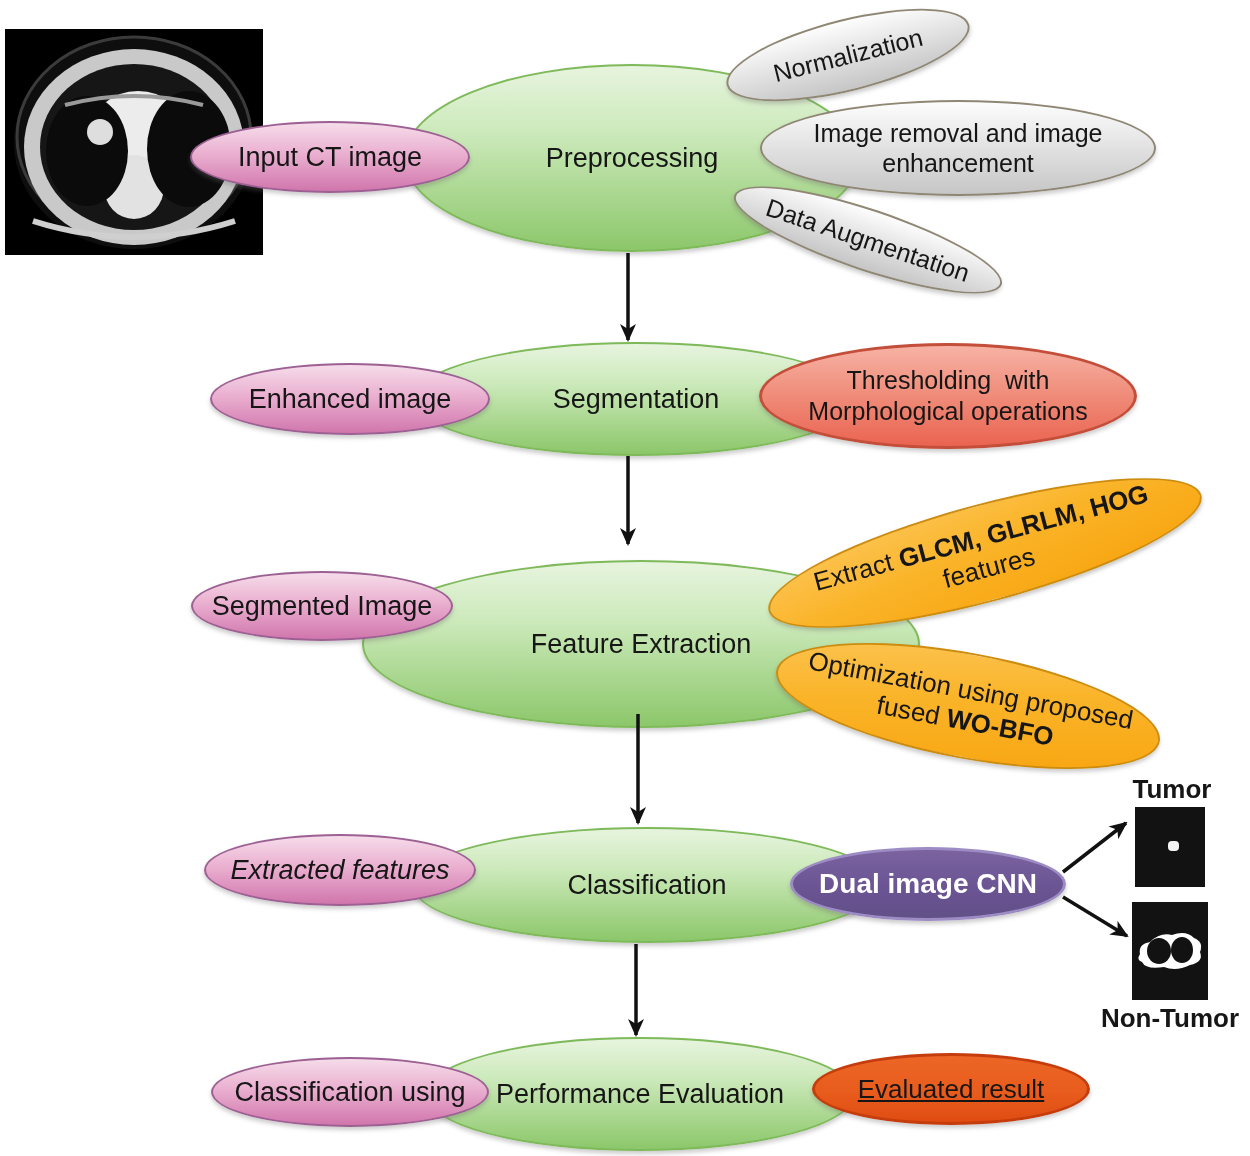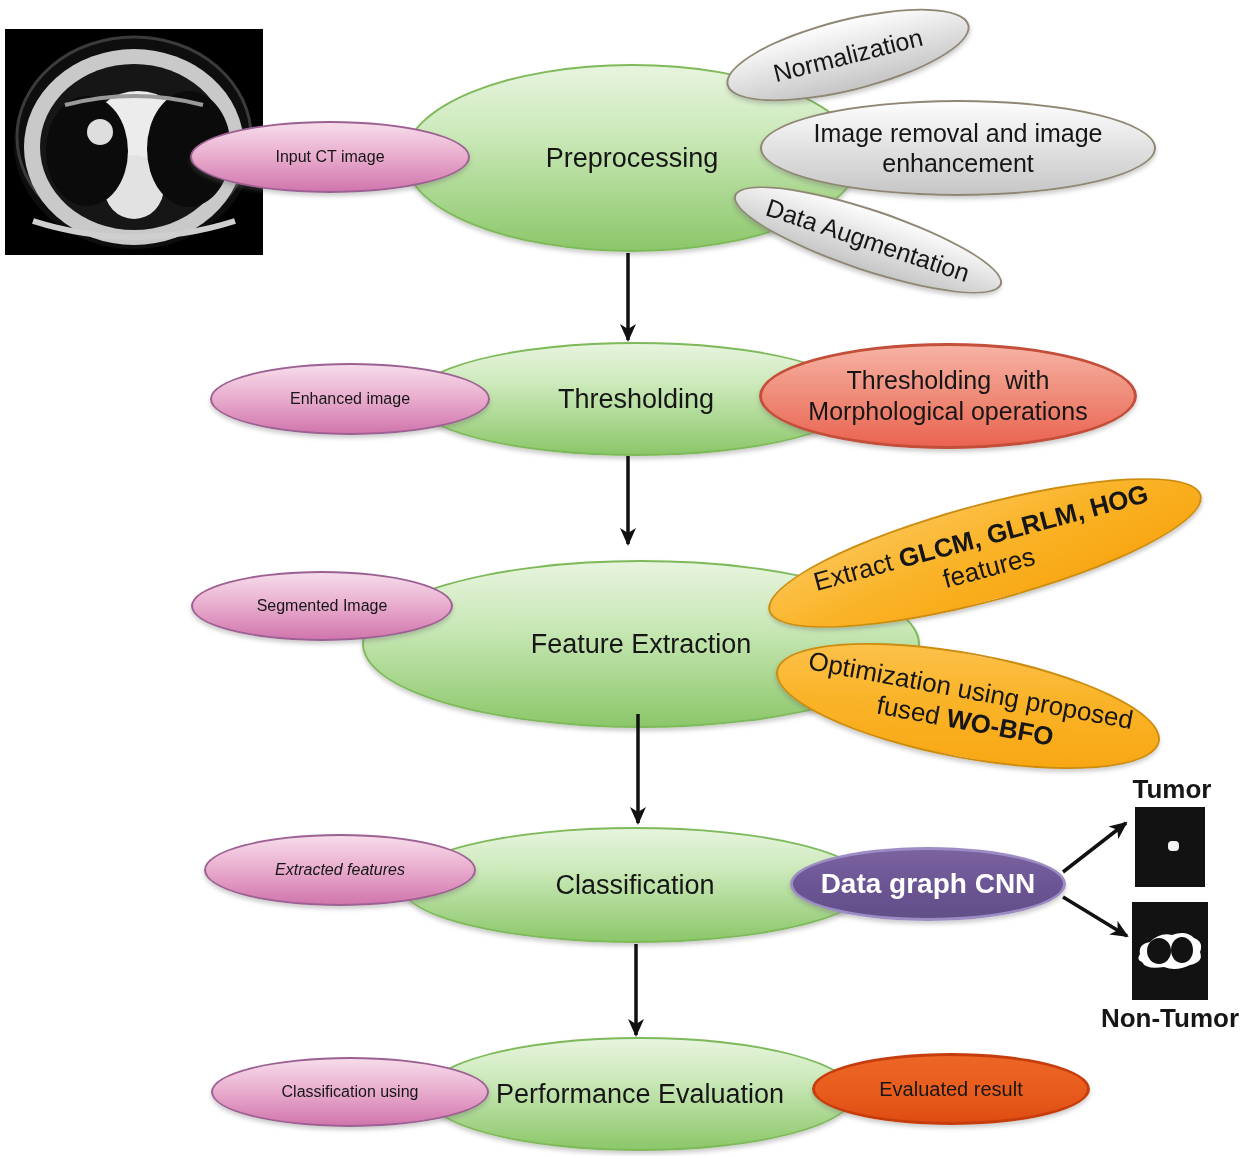--- a/index.html
+++ b/index.html
@@ -14,21 +14,21 @@
     box-shadow:0 3px 4px rgba(110,110,110,0.35);
   }
   .process{ 
     background:linear-gradient(180deg,#e7f4de 0%,#cdeabc 35%,#8cc76a 100%);
     border:2px solid #7eb95a;
     font-size:27px;
   }
   .io{ 
     background:linear-gradient(180deg,#f6dcea 0%,#eab0d0 45%,#d176ad 100%);
     border:2px solid #9c6093;
-    font-size:16px;white-space:nowrap;
+    font-size:27px;white-space:nowrap;
     z-index:2;
   }
   .method{ 
     background:linear-gradient(180deg,#fdfdfd 0%,#e7e7e7 40%,#c6c6c6 100%);
     border:2px solid #8f8774;
     font-size:25px;line-height:1.2;
     z-index:2;
   }
   .seg-method{ 
     background:linear-gradient(180deg,#f7b2a4 0%,#f08f7d 45%,#ea6451 100%);
@@ -44,22 +44,23 @@
   }
   .cnn{ 
     background:linear-gradient(180deg,#7a639f 0%,#6b5493 55%,#615088 100%);
     border:3px solid #9d8cc4;
     color:#ffffff;font-weight:bold;font-size:28px;white-space:nowrap;
     z-index:2;
   }
   .result{ 
     background:linear-gradient(180deg,#ec6626 0%,#e85c1d 55%,#df4c12 100%);
     border:3px solid #c63d0d;
-    font-size:20px;white-space:nowrap;
+    font-size:26px;white-space:nowrap;
     z-index:2;
+    text-decoration:underline;
   }
   .bold{font-weight:bold;}
   .prewrap{white-space:pre-wrap;}
   .thumb{position:absolute;z-index:2;}
   .out-label{
     position:absolute;z-index:2;font-size:26px;font-weight:bold;text-align:center;
   }
   svg.arrows{position:absolute;left:0;top:0;z-index:4;pointer-events:none;}
 </style>
 </head>
@@ -94,21 +95,21 @@
     <span>Normalization</span>
   </div>
   <div class="node method" style="left:760px;top:100px;width:396px;height:96px;padding:0 28px;">
     <span>Image removal and image enhancement</span>
   </div>
   <div class="node method" style="left:727px;top:209px;width:282px;height:62px;transform:rotate(18.5deg);">
     <span>Data Augmentation</span>
   </div>
 
   <div class="node process" style="left:413px;top:342px;width:446px;height:114px;z-index:1;">
-    <span>Thresholding</span>
+    <span>Segmentation</span>
   </div>
   <div class="node seg-method" style="left:759px;top:343px;width:378px;height:106px;">
     <div>
       <div class="prewrap">Thresholding  with</div>
       <div>Morphological operations</div>
     </div>
   </div>
   <div class="node io" style="left:210px;top:363px;width:280px;height:72px;">
     <span>Enhanced image</span>
   </div>
@@ -125,28 +126,28 @@
       <div>features</div>
     </div>
   </div>
   <div class="node feat-method" style="left:773px;top:653px;width:390px;height:106px;transform:rotate(10.5deg);">
     <div>
       <div>Optimization using proposed</div>
       <div><span>fused </span><span class="bold">WO-BFO</span></div>
     </div>
   </div>
 
-  <div class="node process" style="left:400px;top:827px;width:470px;height:116px;z-index:1;">
+  <div class="node process" style="left:412px;top:827px;width:470px;height:116px;z-index:1;">
     <span>Classification</span>
   </div>
   <div class="node io" style="left:204px;top:834px;width:272px;height:72px;font-style:italic;">
     <span>Extracted features</span>
   </div>
   <div class="node cnn" style="left:790px;top:847px;width:276px;height:74px;">
-    <span>Data graph CNN</span>
+    <span>Dual image CNN</span>
   </div>
 
   <div class="out-label" style="left:1110px;top:774px;width:124px;">Tumor</div>
   <div class="thumb" style="left:1135px;top:807px;width:70px;height:80px;">
     <svg width="70" height="80" viewBox="0 0 70 80">
       <rect x="0" y="0" width="70" height="80" fill="#121212"></rect>
       <rect x="33" y="34" width="11" height="10" rx="4" fill="#f4f4f4"></rect>
     </svg>
   </div>
   <div class="thumb" style="left:1132px;top:902px;width:76px;height:98px;">

